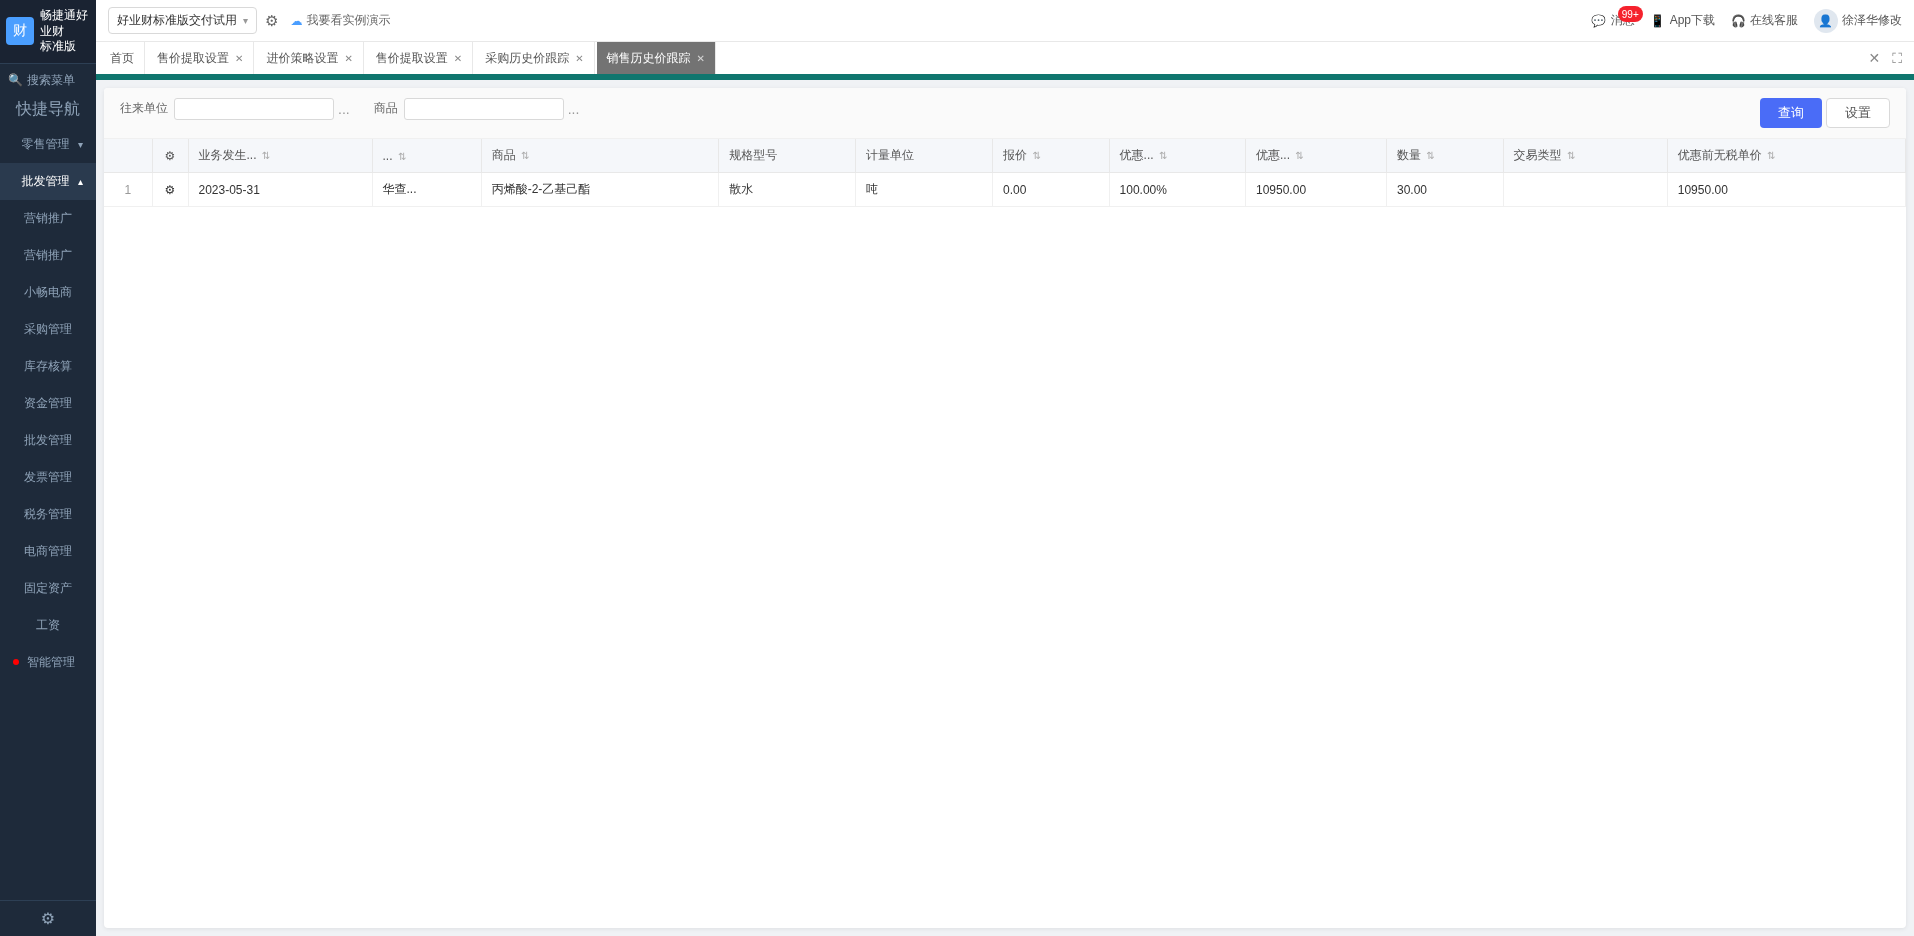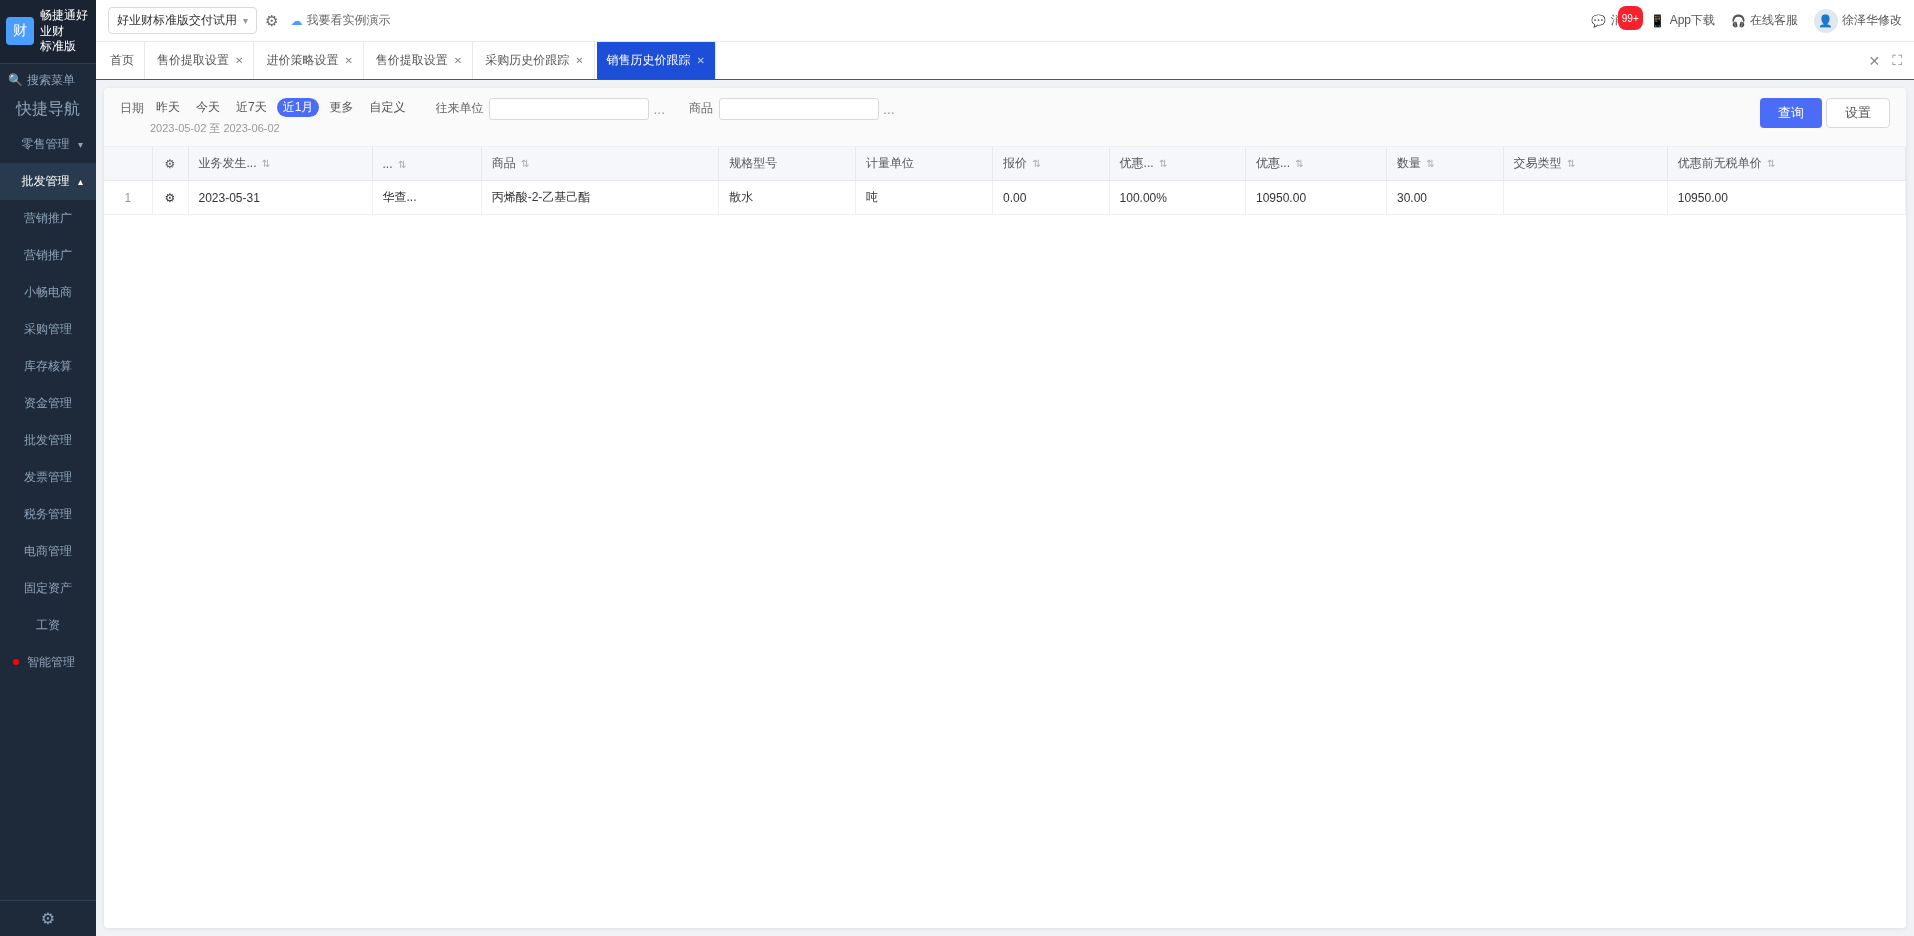--- a/index.html
+++ b/index.html
@@ -114,56 +114,56 @@
     }
     .topbar-action {
       display: flex; align-items: center; gap: 4px;
       font-size: 12px; color: #555; cursor: pointer;
       position: relative;
     }
     .badge {
       position: absolute; top: -6px; right: -8px;
       background: #f5222d; color: #fff;
       font-size: 10px; border-radius: 8px;
-      padding: 8px 4px; min-width: 16px; height: 24px;
+      padding: 8px 4px; min-width: 16px; height: 16px;
       display: flex; align-items: center; justify-content: center;
     }
     .topbar-user {
       display: flex; align-items: center; gap: 4px;
       font-size: 12px; color: #555; cursor: pointer;
     }
     .topbar-user .user-avatar {
       width: 24px; height: 24px; background: #e0e7ef; border-radius: 50%;
       display: flex; align-items: center; justify-content: center; font-size: 12px;
     }
 
     
     .tabs-bar {
       background: #fff;
       display: flex;
       align-items: center;
-      border-bottom: 1px solid #0f766e;
+      border-bottom: 6px solid #0f766e;
       flex-shrink: 0;
       padding: 0 4px;
       height: 38px;
       gap: 2px;
     }
     .tab {
       display: flex; align-items: center; gap: 4px;
       padding: 0 10px;
       height: 100%;
       font-size: 12px;
       color: #555;
       cursor: pointer;
       border-right: 1px solid #e8e8e8;
       white-space: nowrap;
       background: #fff;
     }
     .tab.active {
-      background: #1d4ed8;
+      background: #737373;
       color: #fff;
       border-radius: 0;
     }
     .tab .close-btn {
       font-size: 10px; color: inherit; opacity: 0.7; margin-left: 2px;
     }
     .tab.active .close-btn { color: #fff; }
     .tabs-window-controls {
       margin-left: auto;
       display: flex; align-items: center; gap: 4px;
@@ -441,34 +441,20 @@
     <div class="tabs-window-controls">
       <span class="win-btn">✕</span>
       <span class="win-btn">⛶</span>
     </div>
   </div>
 
   <div class="content">
 
 
     <div class="filter-bar">
-      <div class="filter-group">
-        <span class="filter-label">日期</span>
-        <div class="filter-date-options">
-          <div class="date-btns">
-            <button class="date-btn">昨天</button>
-            <button class="date-btn">今天</button>
-            <button class="date-btn">近7天</button>
-            <button class="date-btn active">近1月</button>
-            <button class="date-btn">更多</button>
-            <button class="date-btn">自定义</button>
-          </div>
-          <span class="date-range-text">2023-05-02 至 2023-06-02</span>
-        </div>
-      </div>
 
       <div class="filter-group">
         <span class="filter-label">往来单位</span>
         <div class="filter-input-group">
           <input type="text" class="filter-input" placeholder="" style="">
           <span class="filter-dots">...</span>
         </div>
       </div>
 
       <div class="filter-group">

